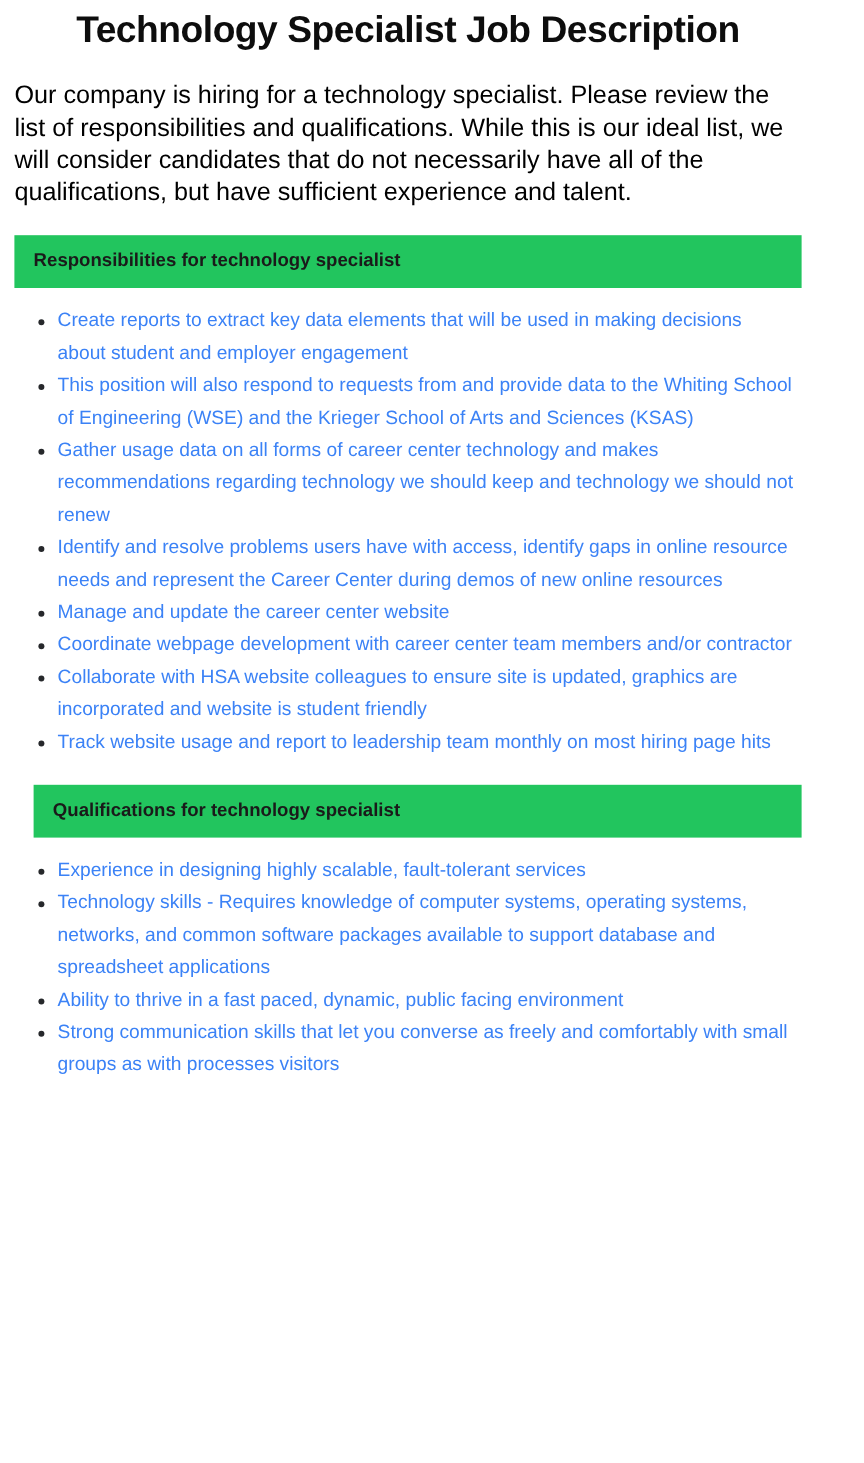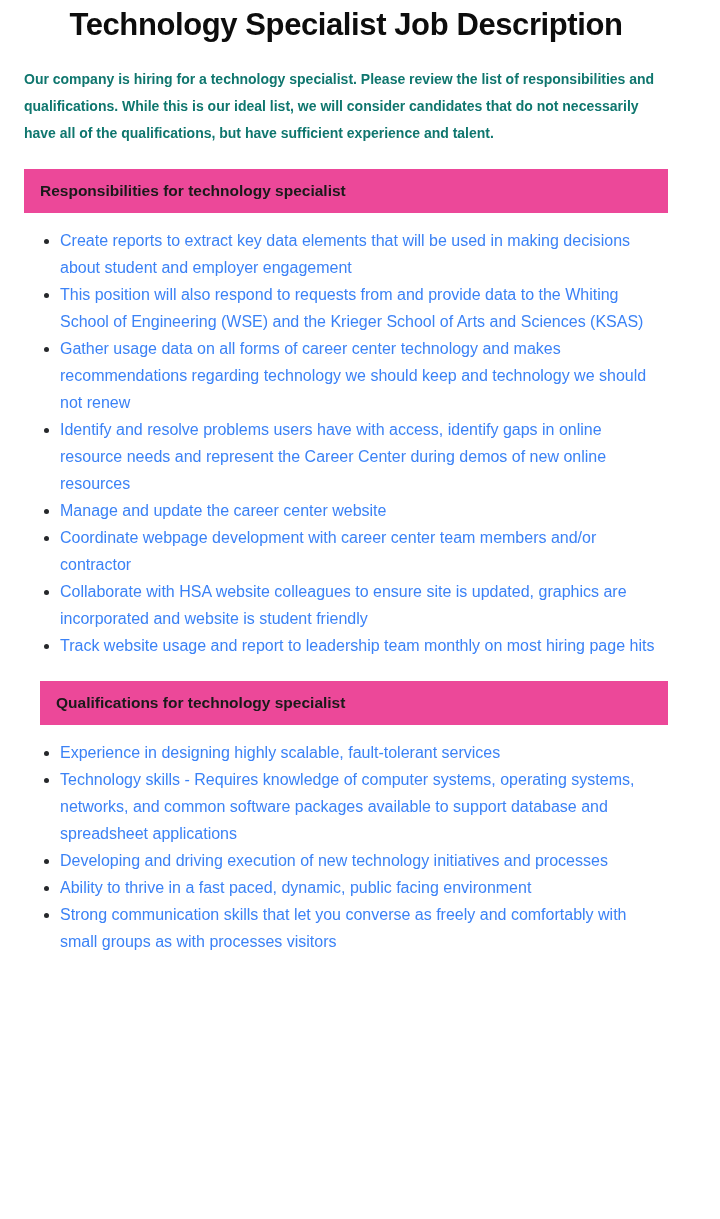--- a/index.html
+++ b/index.html
@@ -9,42 +9,41 @@
   }
   body {
     width: 720px;
     font-family: "Liberation Sans", sans-serif;
     color: #1a1a1a;
     -webkit-font-smoothing: antialiased;
   }
   .page {
     width: 692px;
     box-sizing: border-box;
-    padding: 0 24px 14px 24px;
+    padding: 0 24px 14px 12px;
   }
   .doc-title {
     font-size: 31px;
     line-height: 38px;
     font-weight: bold;
     text-align: center;
     letter-spacing: -0.4px;
     margin: 0;
     padding: 6px 0 22px 0;
     color: #0d0d0d;
   }
   .intro {
-    font-size: 14px;
+    font-size: 21px;
     line-height: 27px;
-    color: #0f766e;
+    color: #000000;
     margin: 0 0 22px 0;
     padding-right: 4px;
-    font-weight: bold;
   }
   .section-heading {
-    background: #ec4899;
+    background: #22c55e;
     font-size: 15.5px;
     font-weight: bold;
     color: #1a1a1a;
     padding: 13px 0 13px 16px;
     margin: 0 0 14px 0;
     box-sizing: border-box;
   }
   .section-heading.second {
     margin-top: 22px;
     margin-left: 16px;
@@ -93,18 +92,17 @@
     <li>Coordinate webpage development with career center team members and/or contractor</li>
     <li>Collaborate with HSA website colleagues to ensure site is updated, graphics are incorporated and website is student friendly</li>
     <li>Track website usage and report to leadership team monthly on most hiring page hits</li>
   </ul>
 
   <div class="section-heading second">Qualifications for technology specialist</div>
 
   <ul class="bullets">
     <li>Experience in designing highly scalable, fault-tolerant services</li>
     <li>Technology skills - Requires knowledge of computer systems, operating systems, networks, and common software packages available to support database and spreadsheet applications</li>
-    <li>Developing and driving execution of new technology initiatives and processes</li>
     <li>Ability to thrive in a fast paced, dynamic, public facing environment</li>
     <li>Strong communication skills that let you converse as freely and comfortably with small groups as with processes visitors</li>
   </ul>
 
 </div>
 
 </body></html>

